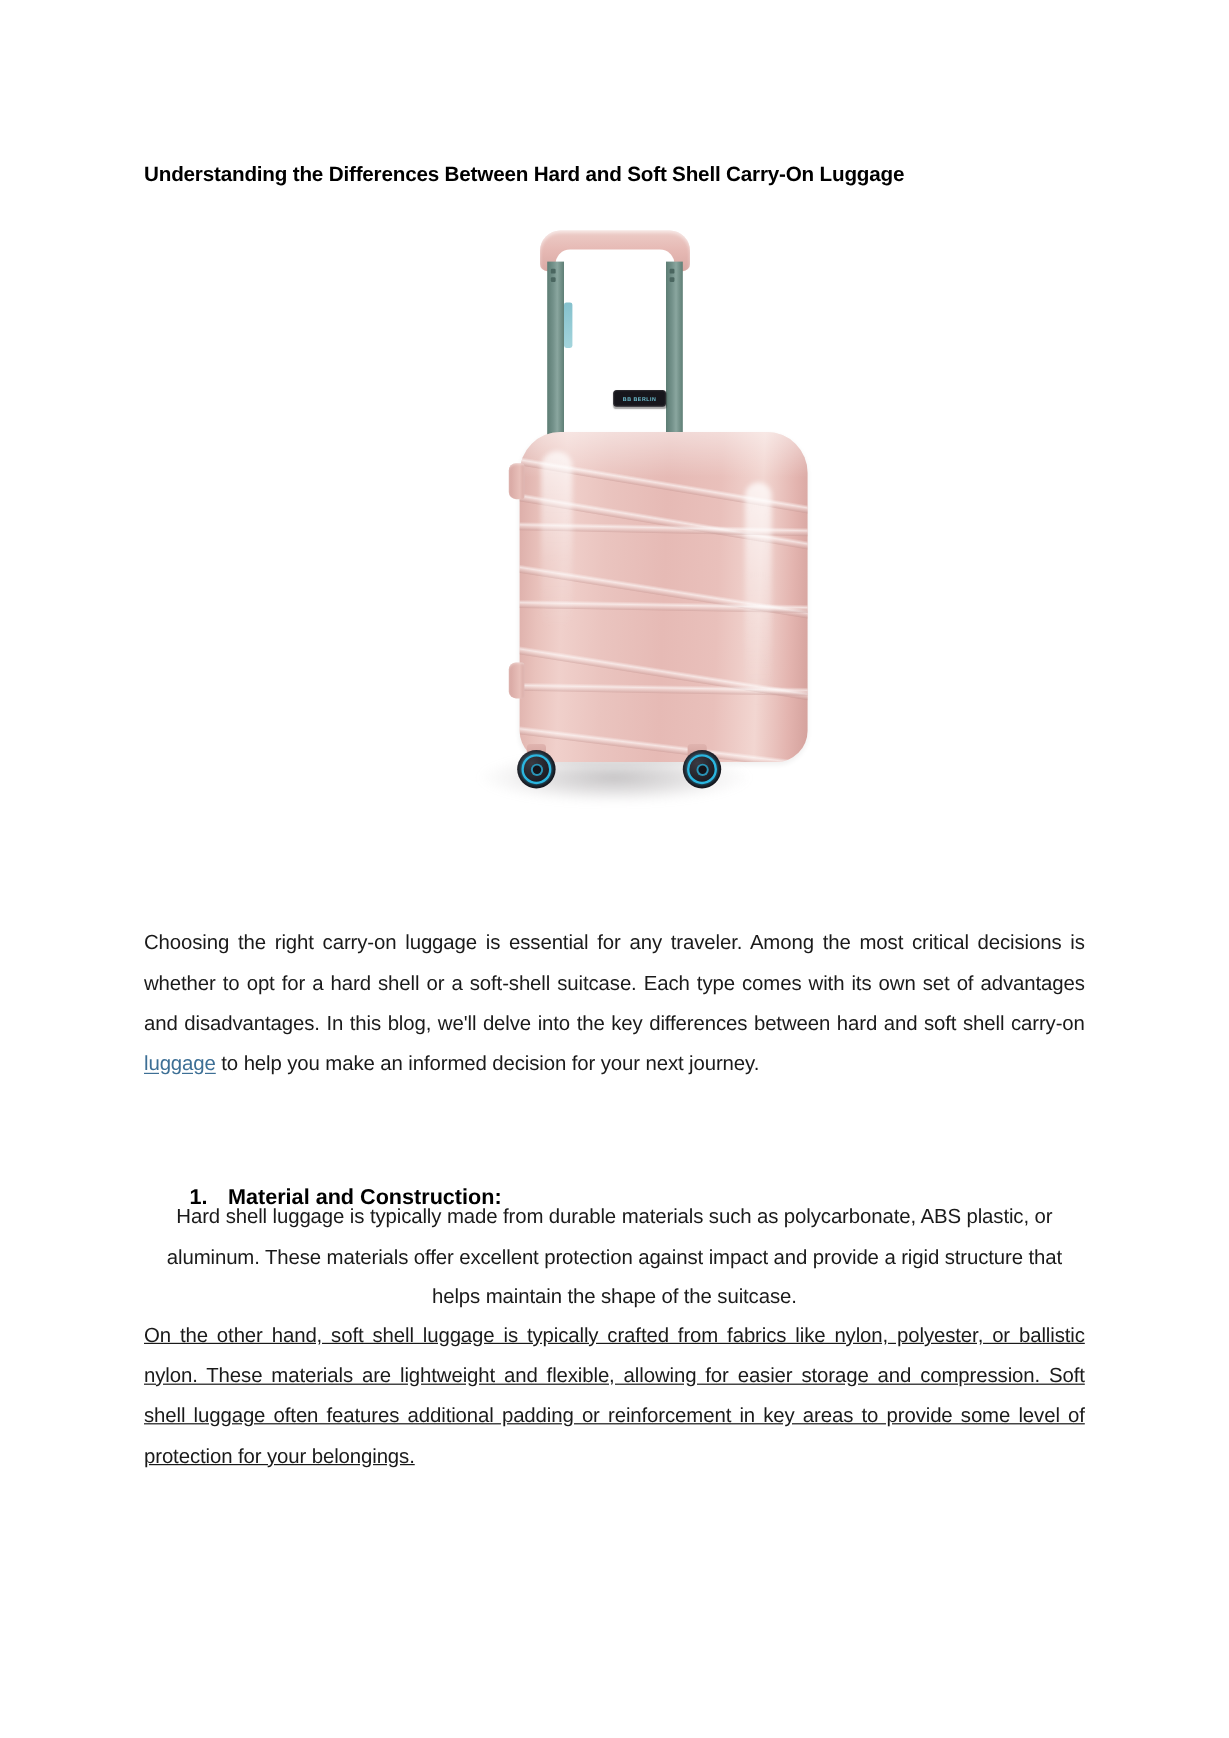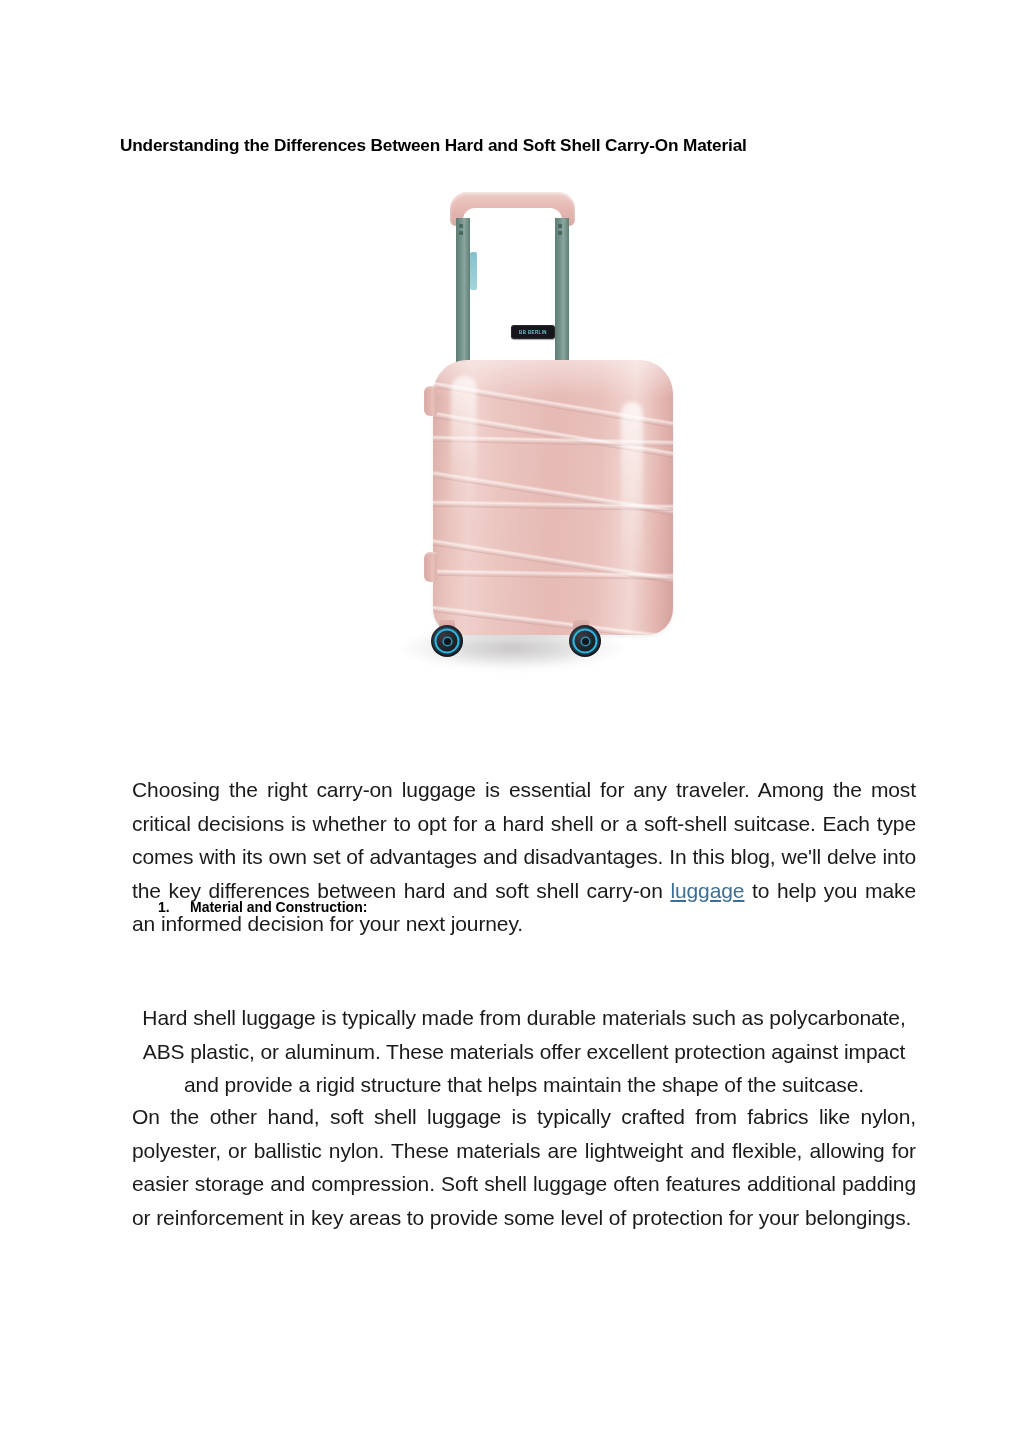--- a/index.html
+++ b/index.html
@@ -296,66 +296,66 @@
     height: 14px;
     background: linear-gradient(180deg,#e0b4af,#cf9d98);
     border-radius: 3px;
   }
   .wheel-arm.al { left: 82px; }
   .wheel-arm.ar { left: 216px; }
 
   
   .para {
     position: absolute;
-    left: 12px;
+    left: 0;
     width: 784px;
-    font-size: 21px;
+    font-size: 17px;
     line-height: 33.6px;
     color: #1a1a1a;
     letter-spacing: -0.1px;
   }
   .para.justify { text-align: justify; text-justify: inter-word; }
   .para.left    { text-align: center; }
 
   .p-intro   { top: 752px; }
   .p-hard    { top: 980px; }
-  .p-soft    { top: 1079px; }
+  .p-soft    { top: 1079px; text-decoration: underline; }
 
   .doc-link {
     color: #3d6f95;
     text-decoration: underline;
     text-underline-offset: 2px;
     cursor: pointer;
   }
 
   .heading-item {
     position: absolute;
     left: 0;
-    top: 894px;
+    top: 984px;
     width: 784px;
-    font-size: 14px;
+    font-size: 18px;
     line-height: 26px;
     font-weight: bold;
     color: #000;
   }
   .heading-num {
     display: inline-block;
     width: 32px;
     margin-left: 38px;
     font-weight: bold;
   }
   .heading-label { font-weight: bold; }
 </style>
 </head>
 <body>
 
 <div class="page">
   <div class="content">
 
-    <h1 class="doc-title">Understanding the Differences Between Hard and Soft Shell Carry-On Material</h1>
+    <h1 class="doc-title">Understanding the Differences Between Hard and Soft Shell Carry-On Luggage</h1>
 
     <div class="figure">
       <div class="luggage-stage">
 
         <div class="ground-shadow"></div>
 
         <div class="handle">
           <div class="handle-grip"></div>
           <div class="handle-tube left"></div>
           <div class="handle-tube right"></div>

